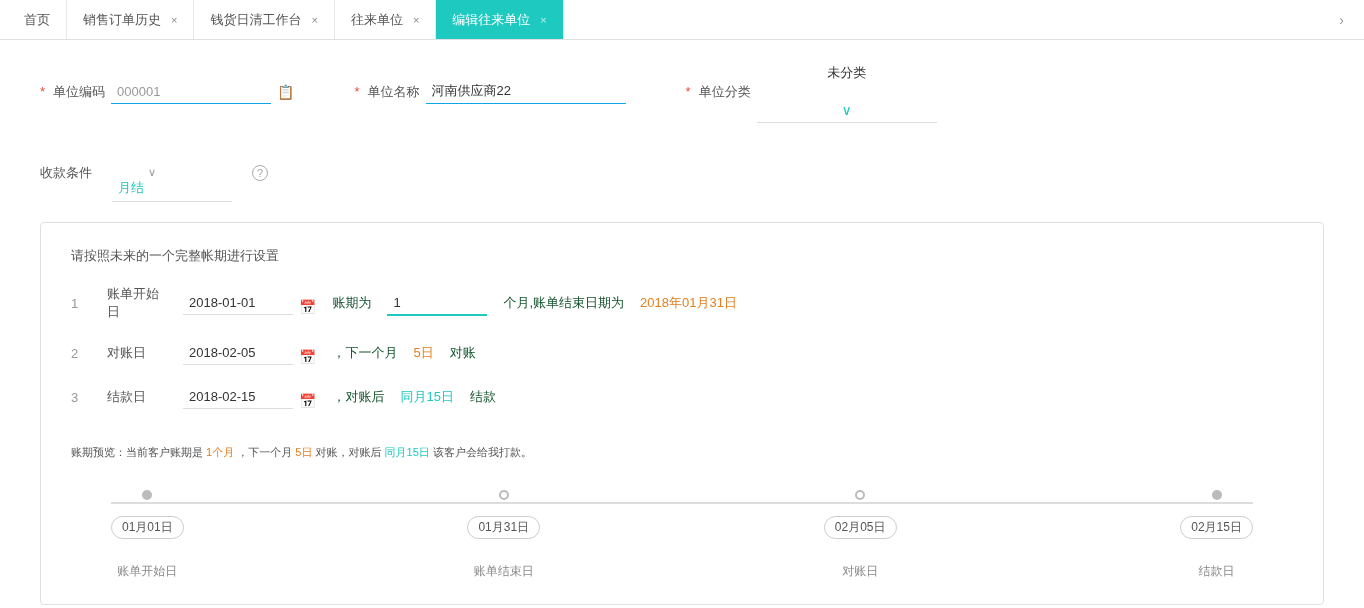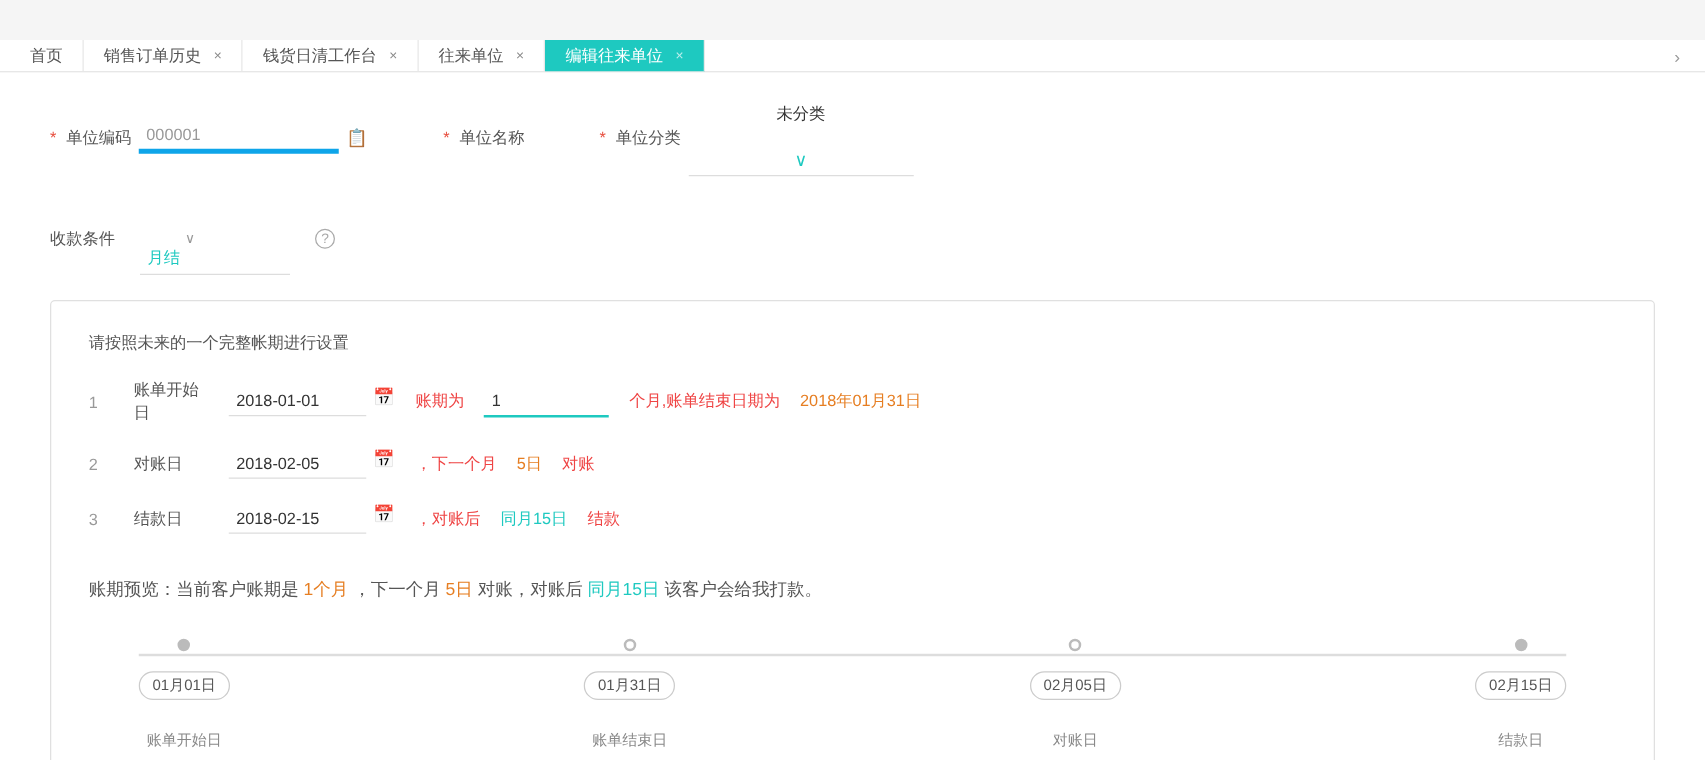--- a/index.html
+++ b/index.html
@@ -4,23 +4,22 @@
   <style>
     * { box-sizing: border-box; margin: 0; padding: 0; }
     body { font-family: "Microsoft YaHei", "PingFang SC", Arial, sans-serif; font-size: 13px; background: #f5f5f5; color: #333; }
 
     
     .tab-bar {
       display: flex;
       align-items: center;
       background: #fff;
       border-bottom: 1px solid #e0e0e0;
-      height: 26px;
+      height: 40px;
       padding: 0 8px;
-      margin-top: 32px;
     }
     .tab-item {
       display: flex;
       align-items: center;
       padding: 0 16px;
       height: 100%;
       cursor: pointer;
       font-size: 13px;
       color: #555;
       border-right: 1px solid #e8e8e8;
@@ -103,21 +102,21 @@
     }
 
     
     .field-group {
       display: flex;
       align-items: center;
       gap: 6px;
     }
     .text-input {
       border: none;
-      border-bottom: 4px solid #0ea5e9;
+      border-bottom: 1px solid #0ea5e9;
       padding: 4px 6px;
       font-size: 13px;
       color: #333;
       outline: none;
       background: transparent;
     }
 
     .code-input {
       width: 160px;
       color: #999;
@@ -197,21 +196,21 @@
       width: 20px;
       color: #999;
       font-size: 13px;
     }
     .row-field-label {
       width: 60px;
       color: #555;
     }
     .date-input-wrap {
       display: flex;
-      align-items: flex-start;
+      align-items: flex-end;
       gap: 6px;
     }
     .date-input {
       border: none;
       border-bottom: 1px solid #ddd;
       padding: 4px 6px;
       font-size: 13px;
       width: 110px;
       outline: none;
       background: transparent;
@@ -220,28 +219,28 @@
     .period-input {
       border: none;
       border-bottom: 2px solid #1ec9c0;
       width: 100px;
       padding: 4px 6px;
       font-size: 13px;
       outline: none;
       background: transparent;
       color: #333;
     }
-    .row-desc { color: #ef4444; font-size: 13px; }
+    .row-desc { color: #14532d; font-size: 13px; }
     .highlight-orange { color: #e67e22; }
     .highlight-teal { color: #1ec9c0; }
 
     
     .preview-text {
       margin-top: 20px;
-      font-size: 14px;
+      font-size: 11px;
       color: #555;
       padding: 16px 0 0 0;
     }
 
     
     .timeline-wrap {
       margin-top: 30px;
       position: relative;
       padding: 0 40px;
     }
@@ -323,20 +322,21 @@
   <div class="form-row">
     <div class="field-group">
       <span class="required-star">*</span>
       <span class="form-label">单位编码</span>
       <input class="text-input code-input" type="text" value="000001" style="">
       <span class="calendar-icon">📋</span>
     </div>
     <div class="field-group" style="margin-left:40px;">
       <span class="required-star">*</span>
       <span class="form-label">单位名称</span>
+      <input class="text-input name-input" type="text" value="河南供应商22" style="">
     </div>
     <div class="field-group" style="margin-left:40px;">
       <span class="required-star">*</span>
       <span class="form-label">单位分类</span>
       <div class="cat-select">
         <span class="cat-value">未分类</span>
         <span class="cat-chevron">∨</span>
       </div>
     </div>
   </div>

